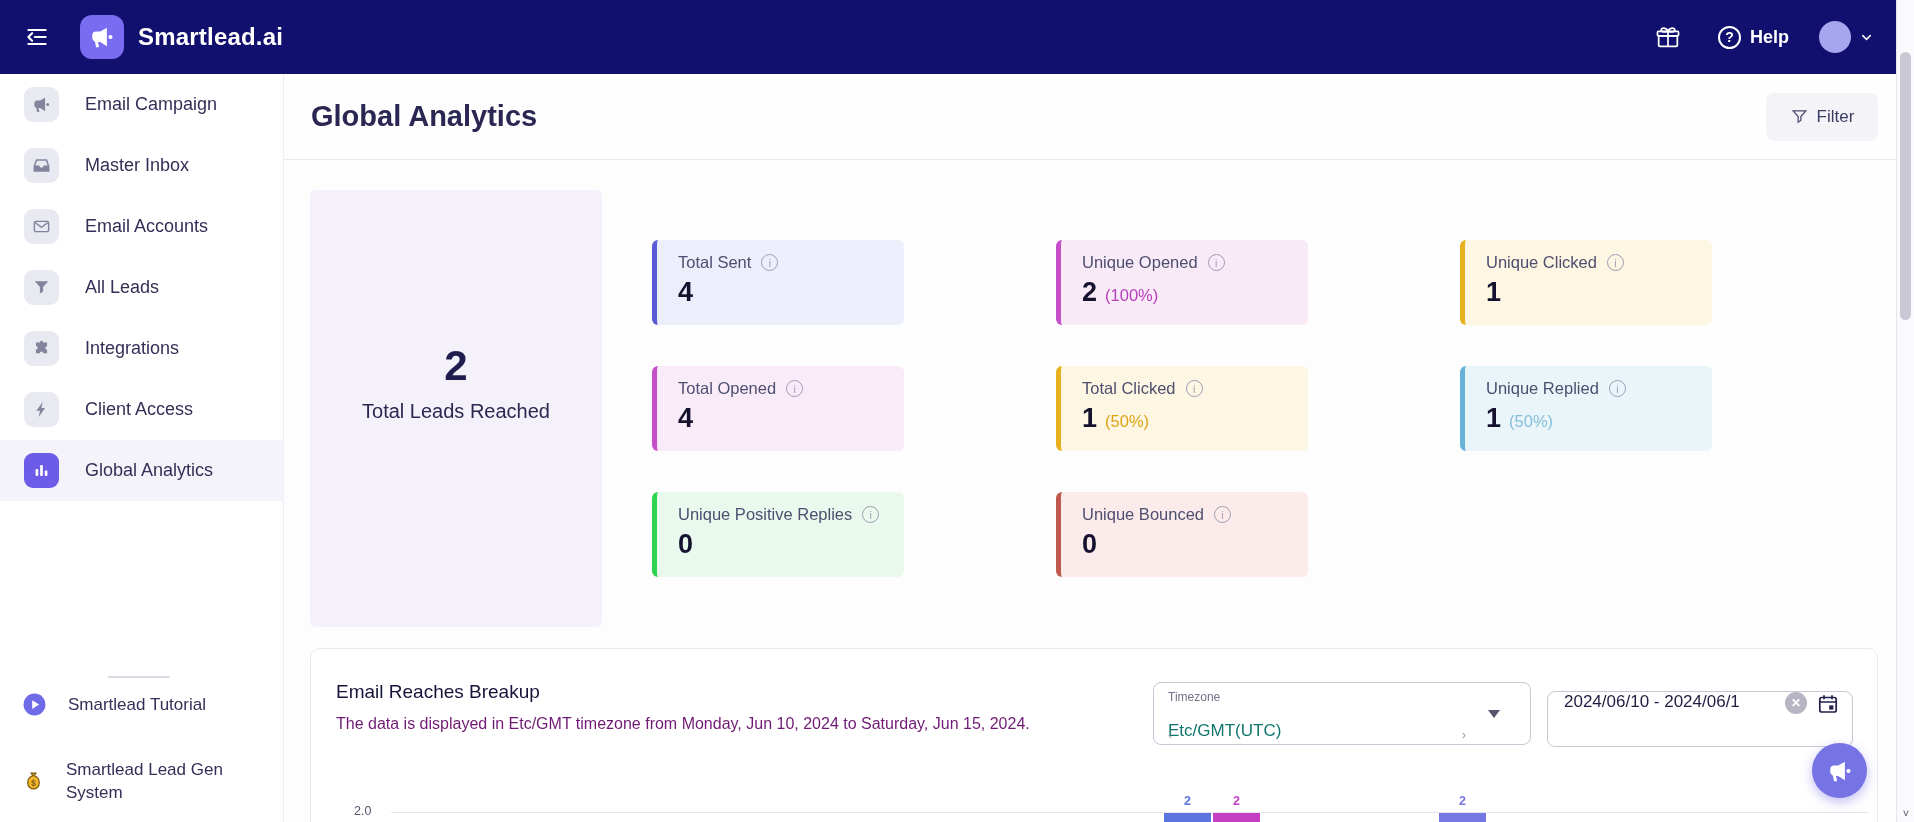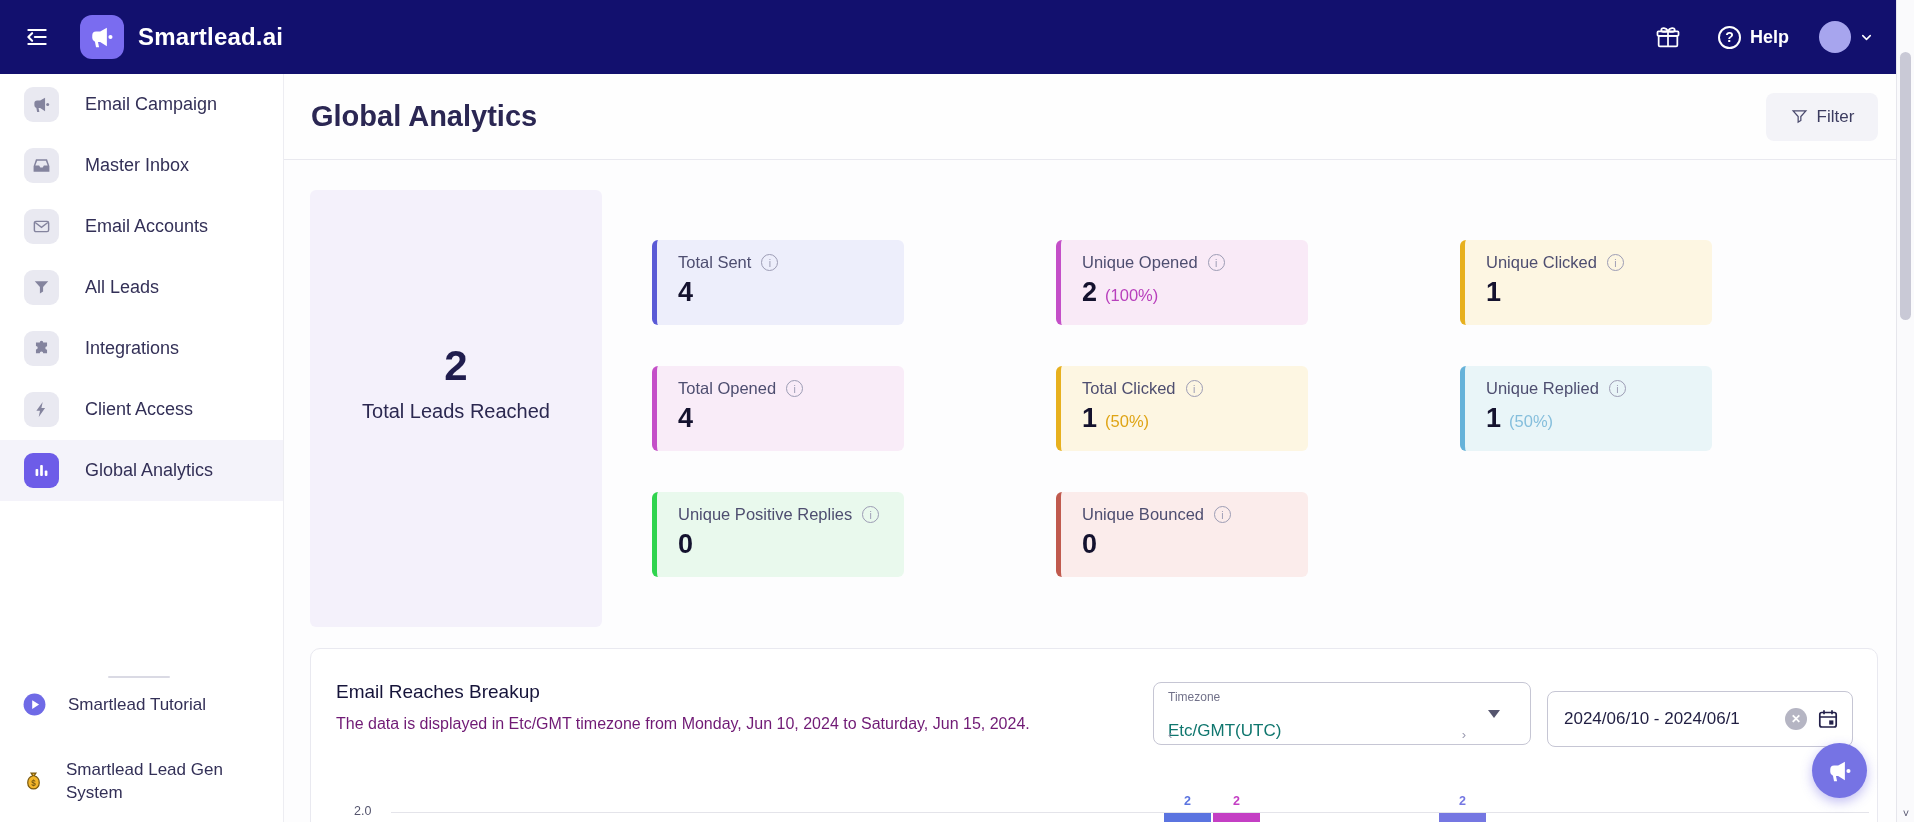--- a/index.html
+++ b/index.html
@@ -79,21 +79,21 @@
             border:1px solid #c6c6d4; border-radius:8px; background:#fff; cursor:pointer; }
   .tz-label { position:absolute; left:14px; top:7px; font-size:12px; color:#72728a; }
   .tz-value { position:absolute; left:14px; top:38px; font-size:17px; color:#0f766e; }
   .tz-caret { position:absolute; right:30px; top:27px; width:0; height:0;
               border-left:6px solid transparent; border-right:6px solid transparent; border-top:8px solid #55556e; }
   .tz-prev { position:absolute; left:14px; bottom:2px; font-size:13px; color:#9a9ab0; }
   .tz-next { position:absolute; right:64px; bottom:2px; font-size:13px; color:#9a9ab0; }
 
   .date-box { position:absolute; left:1236px; top:42px; width:306px; height:56px;
               border:1px solid #c6c6d4; border-radius:8px; background:#fff;
-              display:flex; align-items:center; padding:0 12px 0 16px; gap:9px; }
+              display:flex; align-items:flex-start; padding:0 12px 0 16px; gap:9px; }
   .date-text { flex:1; font-size:17px; color:#201e42; white-space:nowrap; overflow:hidden; }
   .date-clear { width:22px; height:22px; border-radius:50%; background:#b5b5c3; color:#fff;
                 font-size:12px; font-weight:bold; display:flex; align-items:center; justify-content:center;
                 flex:none; cursor:pointer; }
   .date-cal { width:24px; height:24px; flex:none; cursor:pointer; display:flex; }
   .date-cal svg { width:24px; height:24px; fill:none; stroke:#23204a; stroke-width:1.7; }
 
   
   .y-tick { position:absolute; left:43px; top:155px; font-size:12.5px; color:#55556e; }
   .gridline { position:absolute; left:80px; top:163px; width:1478px; height:1px; background:#e4e4ea; }

